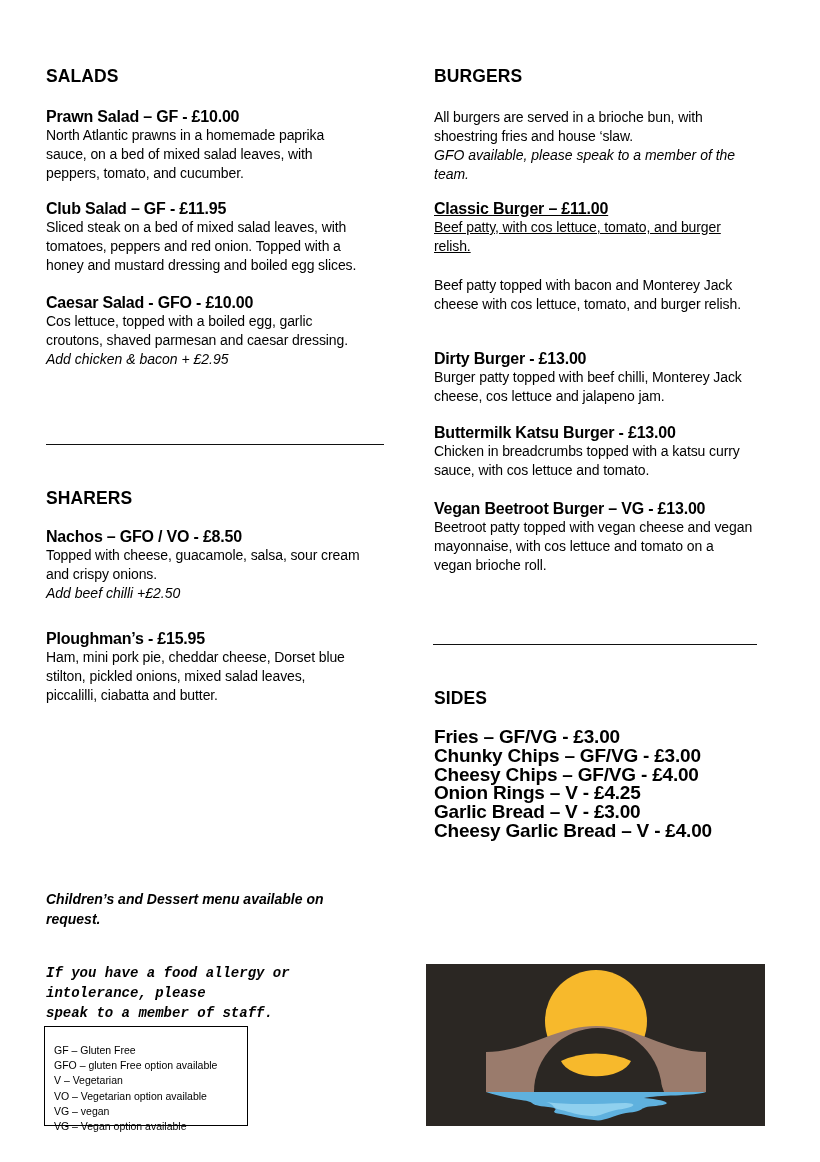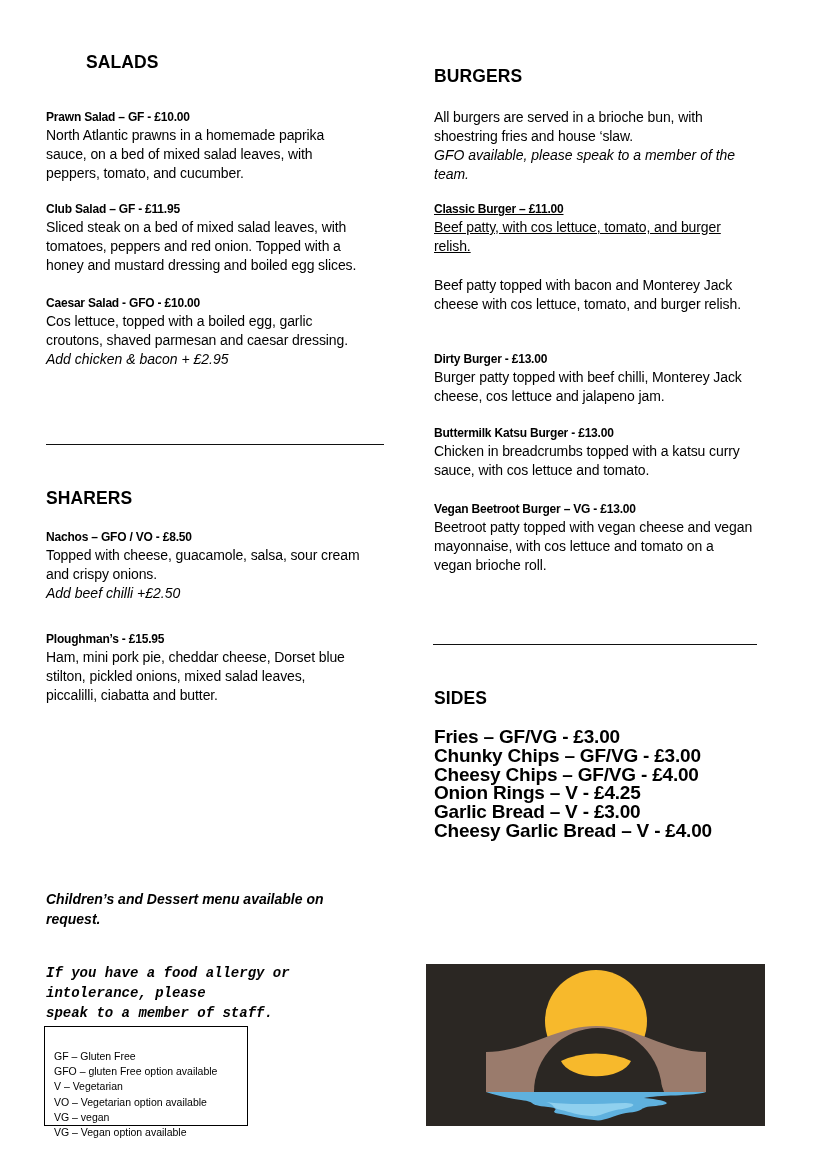--- a/index.html
+++ b/index.html
@@ -8,37 +8,37 @@
       font-family: "Liberation Sans", "DejaVu Sans", sans-serif;
       color: #000;
     }
     .col { position: absolute; }
     .col-left { left: 46px; width: 345px; }
     .col-right { left: 434px; width: 345px; }
     .abs { position: absolute; }
     h2.section {
       margin: 0; font-size: 17.5px; font-weight: bold; letter-spacing: 0.1px;
     }
-    .item-title { font-weight: bold; font-size: 12px; line-height: 18px; letter-spacing: -0.2px; }
+    .item-title { font-weight: bold; font-size: 16px; line-height: 18px; letter-spacing: -0.2px; }
     .item-desc { font-size: 14px; line-height: 19px; letter-spacing: -0.1px; }
     .item-note { font-size: 14px; line-height: 19px; font-style: italic; }
     .divider { position: absolute; height: 1px; background: #111; }
     .sides-line { font-weight: bold; font-size: 19px; line-height: 18.8px; letter-spacing: -0.2px; }
     .footnote { font-weight: bold; font-style: italic; font-size: 14px; line-height: 20px; }
     .legend {
       position: absolute; left: 44px; top: 1026px; width: 204px; height: 100px;
-      border: 1px solid #000; box-sizing: border-box; padding: 22px 9px;
+      border: 1px solid #000; box-sizing: border-box; padding: 16px 9px;
     }
     .legend-line { font-size: 10.5px; line-height: 15.2px; white-space: nowrap; }
     .logo { position: absolute; left: 426px; top: 964px; width: 339px; height: 162px; }
   </style>
 </head>
 <body>
 
-<h2 class="section abs" style="left:46px; top:52px;margin-left:40px;">SALADS</h2>
+<h2 class="section abs" style="left:46px; top:66px;">SALADS</h2>
 
 <div class="col col-left" style="top:108px;">
   <div class="item-title">Prawn Salad – GF - £10.00</div>
   <div class="item-desc">North Atlantic prawns in a homemade paprika</div>
   <div class="item-desc">sauce, on a bed of mixed salad leaves, with</div>
   <div class="item-desc">peppers, tomato, and cucumber.</div>
 </div>
 
 <div class="col col-left" style="top:200px;">
   <div class="item-title">Club Salad – GF - £11.95</div>

